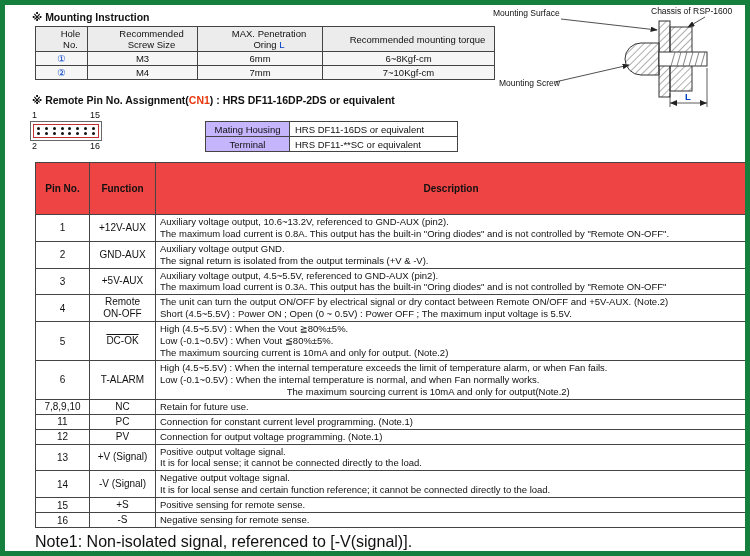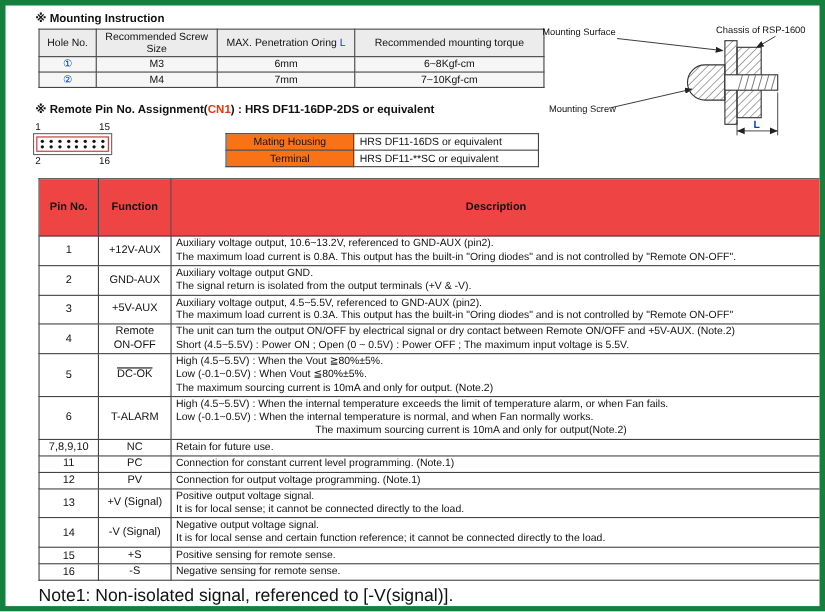--- a/index.html
+++ b/index.html
@@ -15,41 +15,41 @@
     padding-top:4px;
   }
   .sec-title { font-weight:bold; font-size:10.5px; margin:2px 0 3px 27px; }
   .cn1-title { margin-top:14px; }
   .blue { color:#0040c8; }
   .red  { color:#e8380d;margin-top:24px; }
 
   
   .mount-table { margin-left:30px; border-collapse:collapse; font-size:9.5px; }
   .mount-table th, .mount-table td { border:1px solid #444; padding:1px 6px; text-align:center; font-weight:normal; }
-  .mount-table th { background:#ececec; }
+  .mount-table th { background:#ececec;padding-left:24px; }
   .mount-table td { background:#f6f6f6; }
   .w-hole{width:52px;} .w-screw{width:110px;} .w-depth{width:125px;} .w-torque{width:172px;}
 
   
-  .diagram { position:absolute; top:16px; right:0; width:254px; height:110px; }
+  .diagram { position:absolute; top:0; right:0; width:254px; height:110px; }
   .dlab { font-size:8.5px; fill:#111; font-family:"Liberation Sans","DejaVu Sans",sans-serif; }
   .blue-l { fill:#0040c8; font-weight:bold; font-size:9.5px; }
 
   
   .connector-row { display:flex; align-items:flex-start; margin:4px 0 0 25px; }
   .connector { width:72px; }
   .pin-lab { display:flex; justify-content:space-between; font-size:9px; padding:0 2px; line-height:1.2; }
   .conn-box { border:1px solid #666; padding:2px; background:#fff; }
   .conn-inner { border:1px solid #c03030; padding:2px 3px; }
   .dots { display:grid; grid-template-columns:repeat(8,1fr); gap:2px 4px; justify-items:center; }
   .dot { width:3px; height:3px; border-radius:50%; background:#111; }
 
   .housing-table { margin:11px 0 0 103px; border-collapse:collapse; font-size:9.5px; }
   .housing-table td { border:1px solid #444; height:15px; }
-  .hl { background:#f97316; text-align:center; width:116px; padding:1px 4px; }
+  .hl { background:#c4b5fd; text-align:center; width:84px; padding:1px 4px; }
   .hv { width:168px; padding:1px 5px; }
 
   
   .pin-table { margin:10px 0 0 30px; border-collapse:collapse; font-size:10px; width:712px; table-layout:fixed; }
   .pin-table th { border:1px solid #444; background:#ef4444; font-weight:bold; padding:20px 4px; }
   .pin-table td { border:1px solid #444; padding:1px 4px; vertical-align:middle; }
   .w-pin{width:54px;} .w-fn{width:66px;}
   .c { text-align:center; }
   .fn { white-space:pre-line; line-height:1.2; }
   .ov { text-decoration:overline; }

